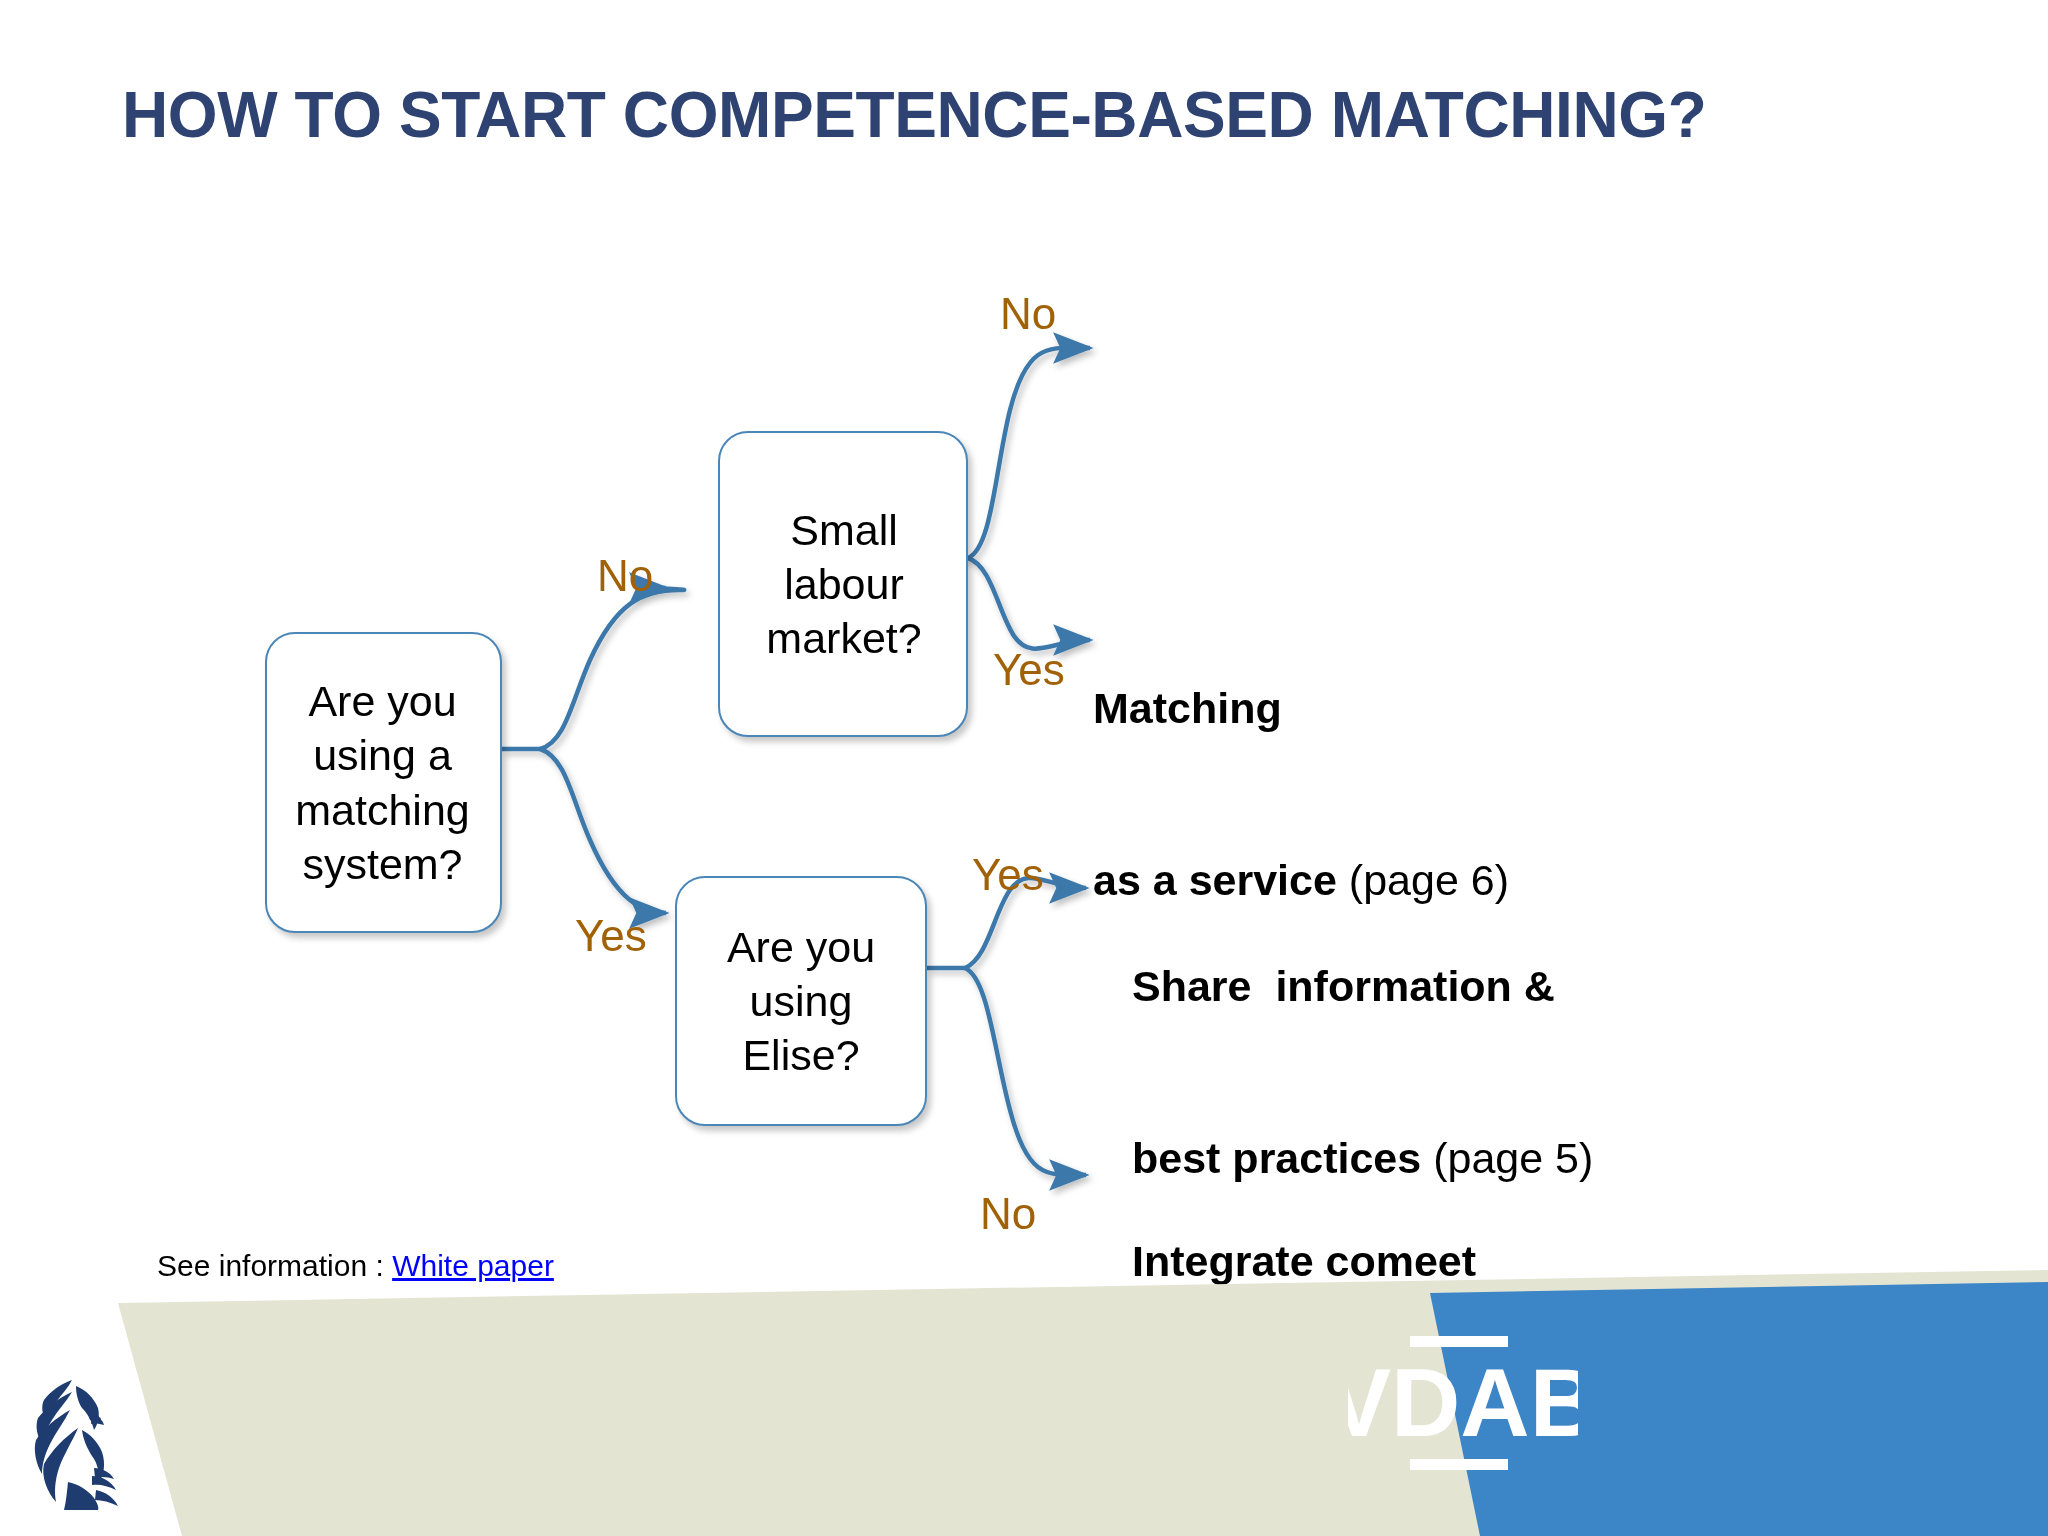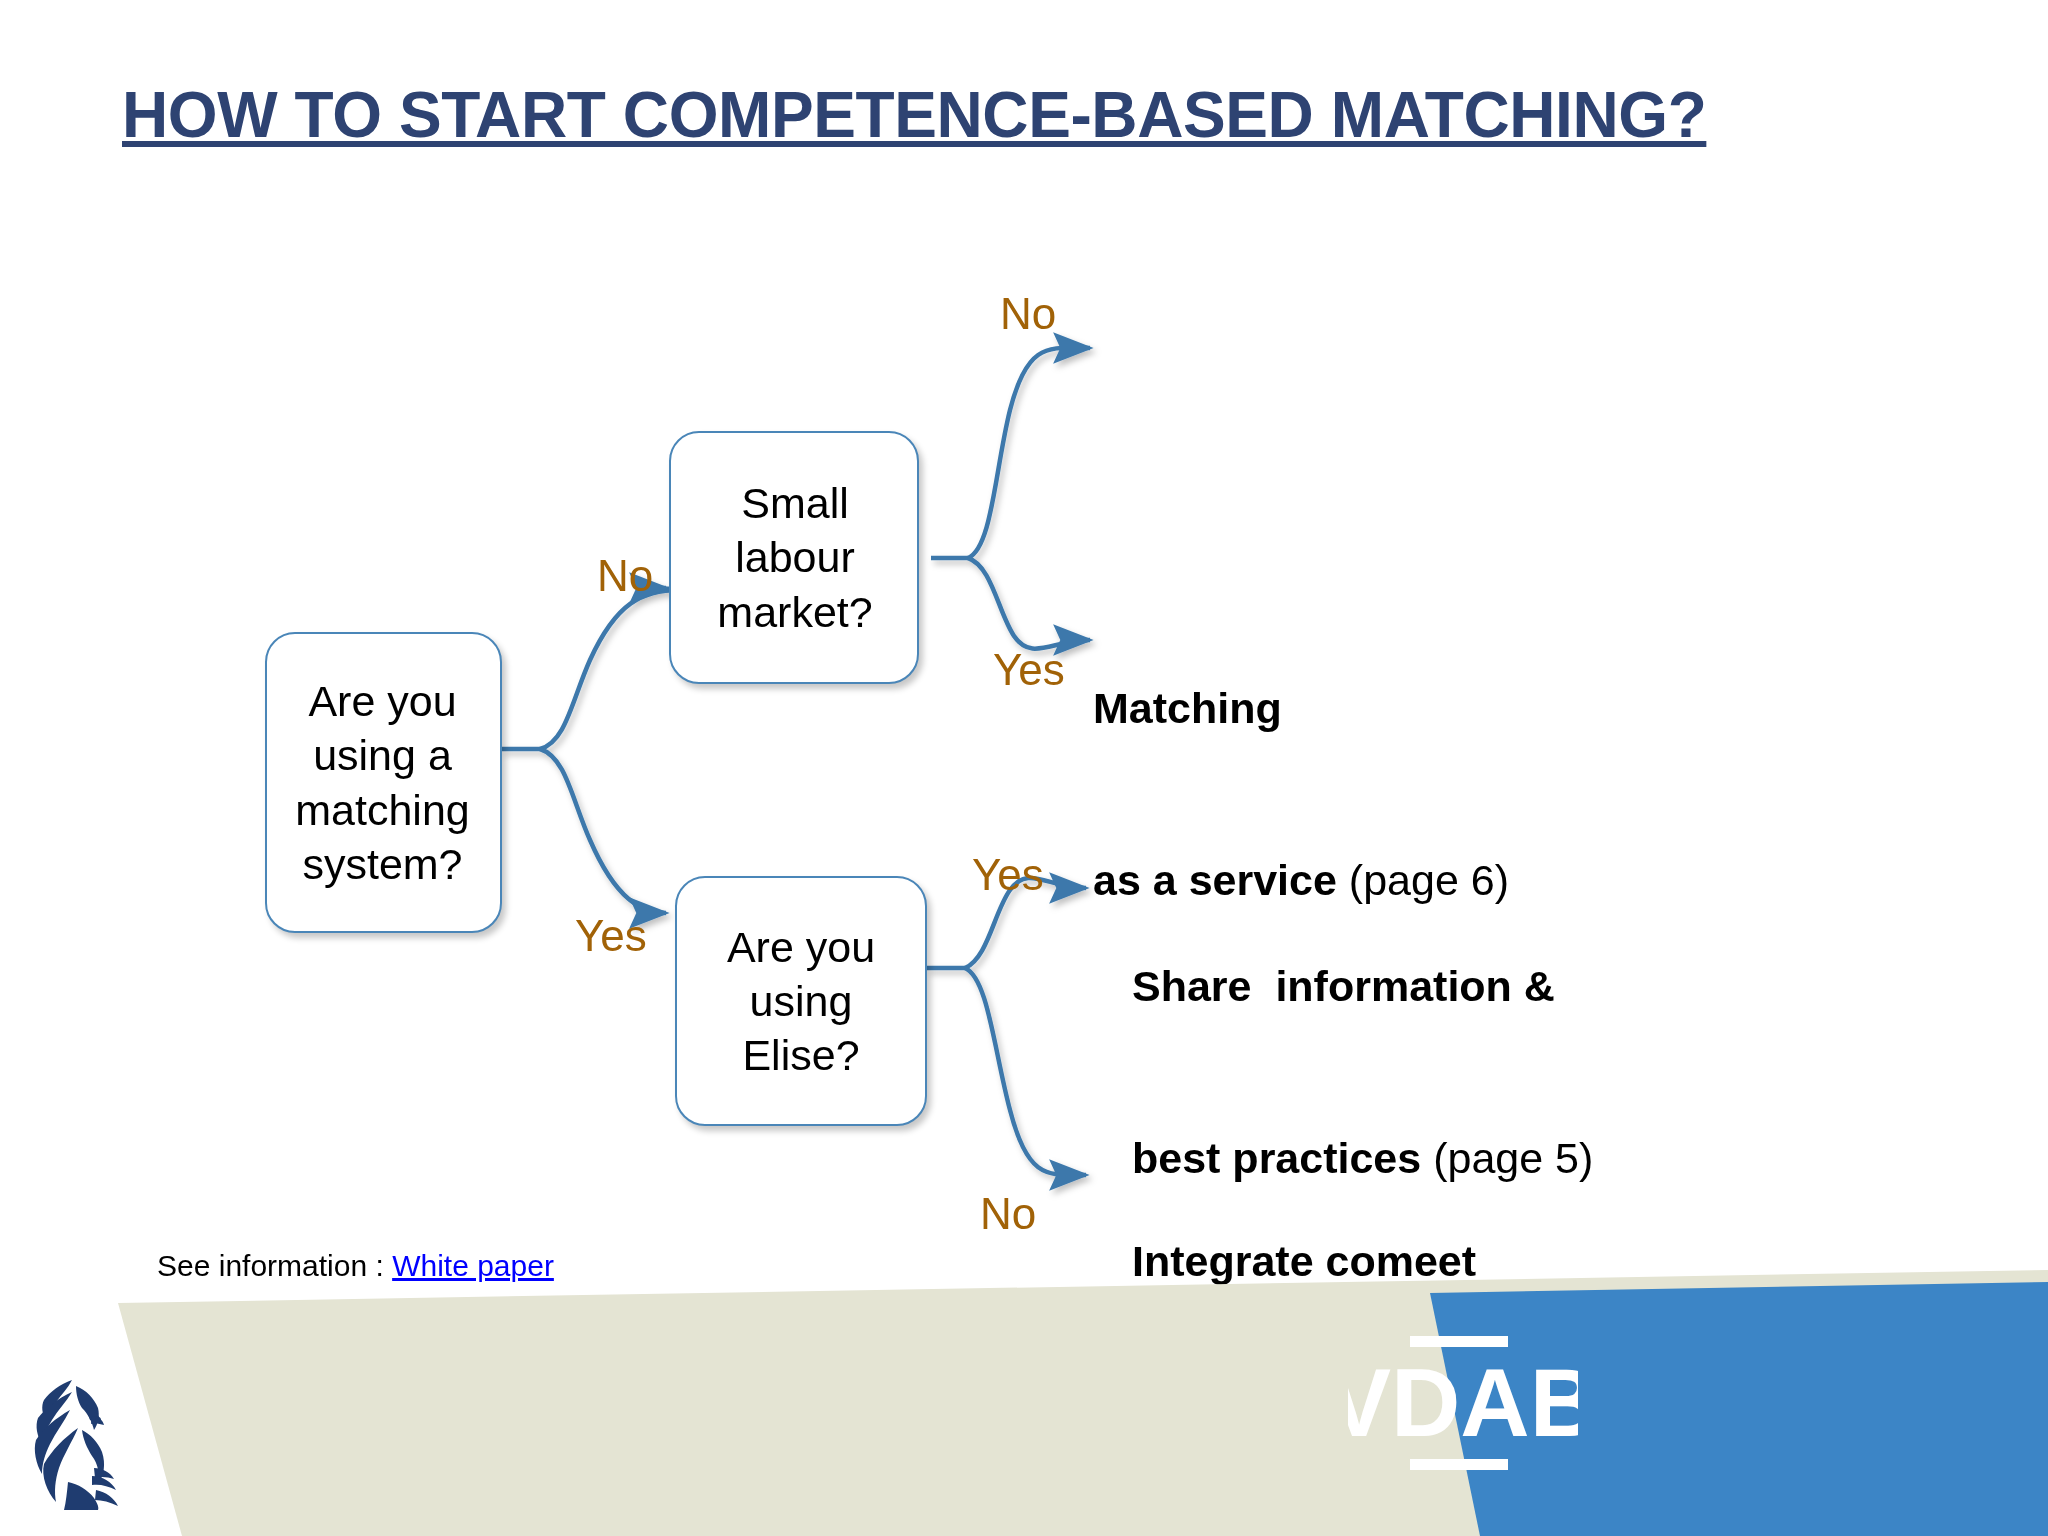--- a/index.html
+++ b/index.html
@@ -28,21 +28,20 @@
   #slide-title {
     position: absolute;
     left: 122px;
     top: 78px;
     font-size: 64px;
     font-weight: bold;
     letter-spacing: -0.4px;
     color: #2E4372;
     white-space: nowrap;
     font-family: "Liberation Sans", sans-serif;
-    text-decoration: underline;
   }
 
   
   #flow {
     position: absolute;
     left: 0;
     top: 0;
     width: 2048px;
     height: 1330px;
   }
@@ -66,21 +65,21 @@
     align-items: center;
     justify-content: center;
     text-align: center;
     color: #000000;
     font-size: 43px;
     line-height: 1.26;
     font-family: "Liberation Sans", sans-serif;
     padding: 6px 10px;
   }
   #node-matching-system { left: 265px; top: 632px; width: 237px; height: 301px; padding-left: 8px; }
-  #node-small-labour    { left: 669px; top: 431px; width: 250px; height: 253px; padding-left: 12px; }
+  #node-small-labour    { left: 718px; top: 431px; width: 250px; height: 306px; padding-left: 12px; }
   #node-using-elise     { left: 675px; top: 876px; width: 252px; height: 250px; }
 
   
   .edge-label {
     position: absolute;
     font-size: 44px;
     color: #a16207;
     font-family: "Liberation Sans", sans-serif;
     white-space: nowrap;
   }

